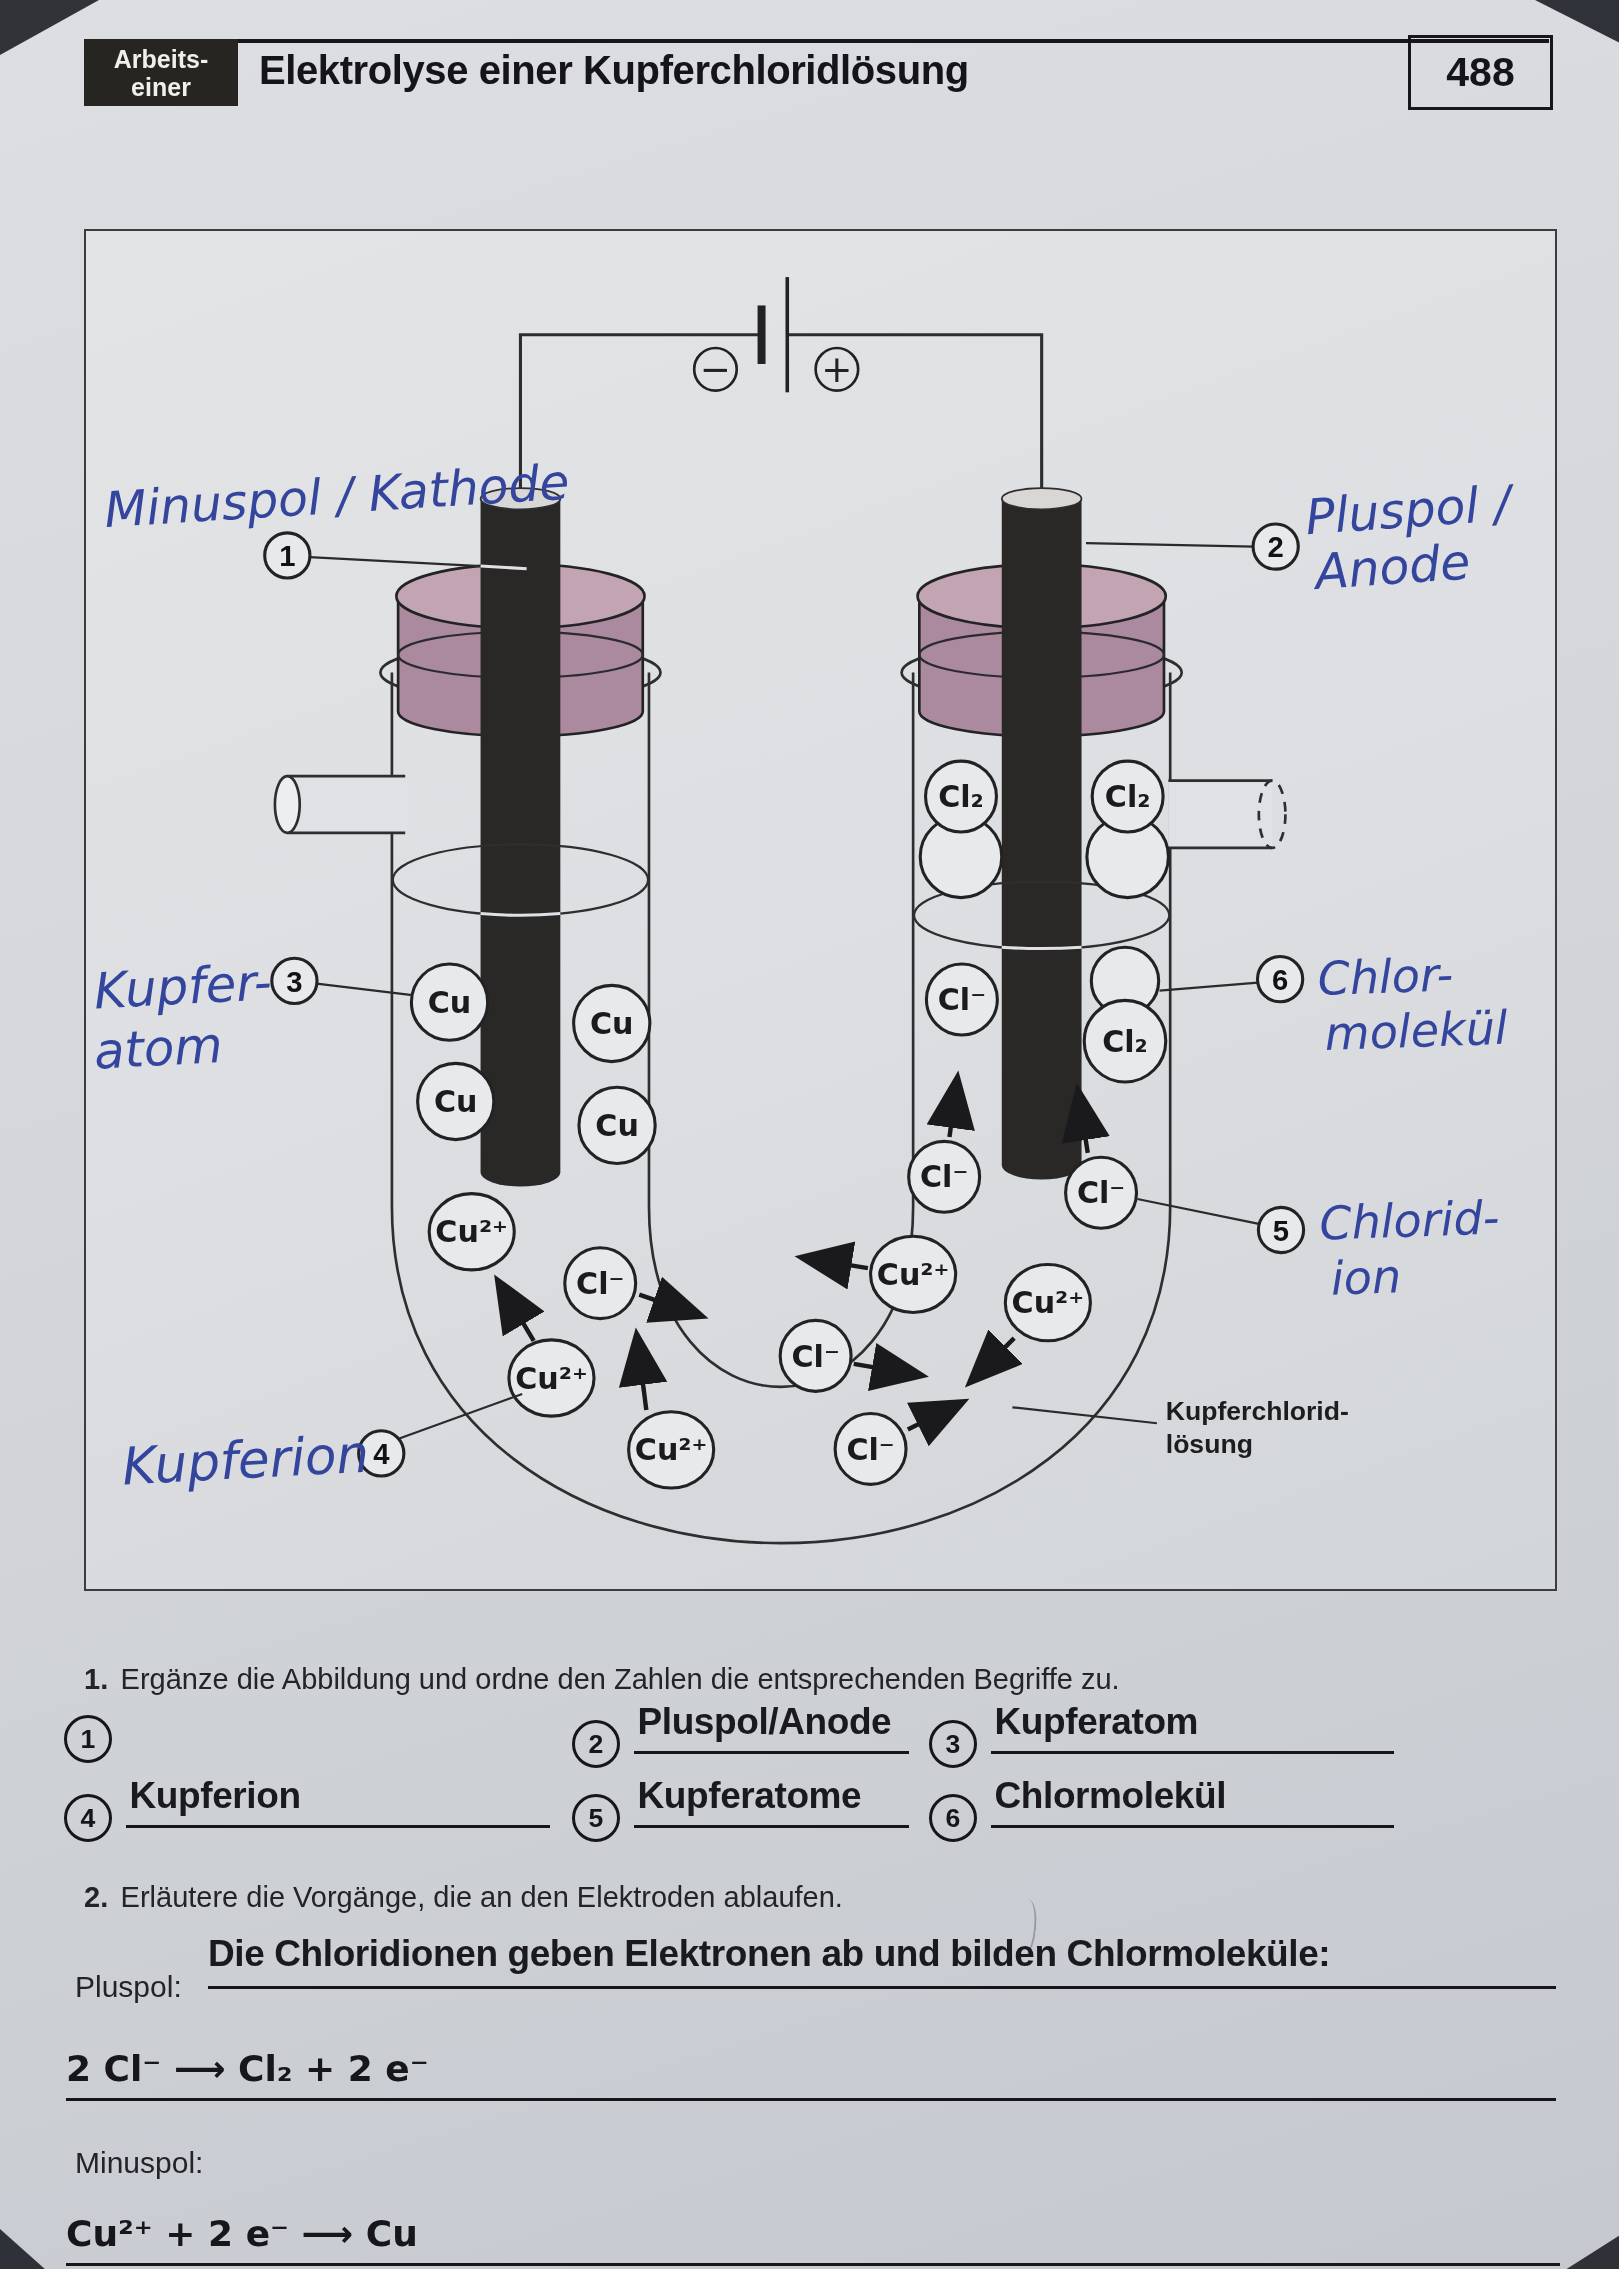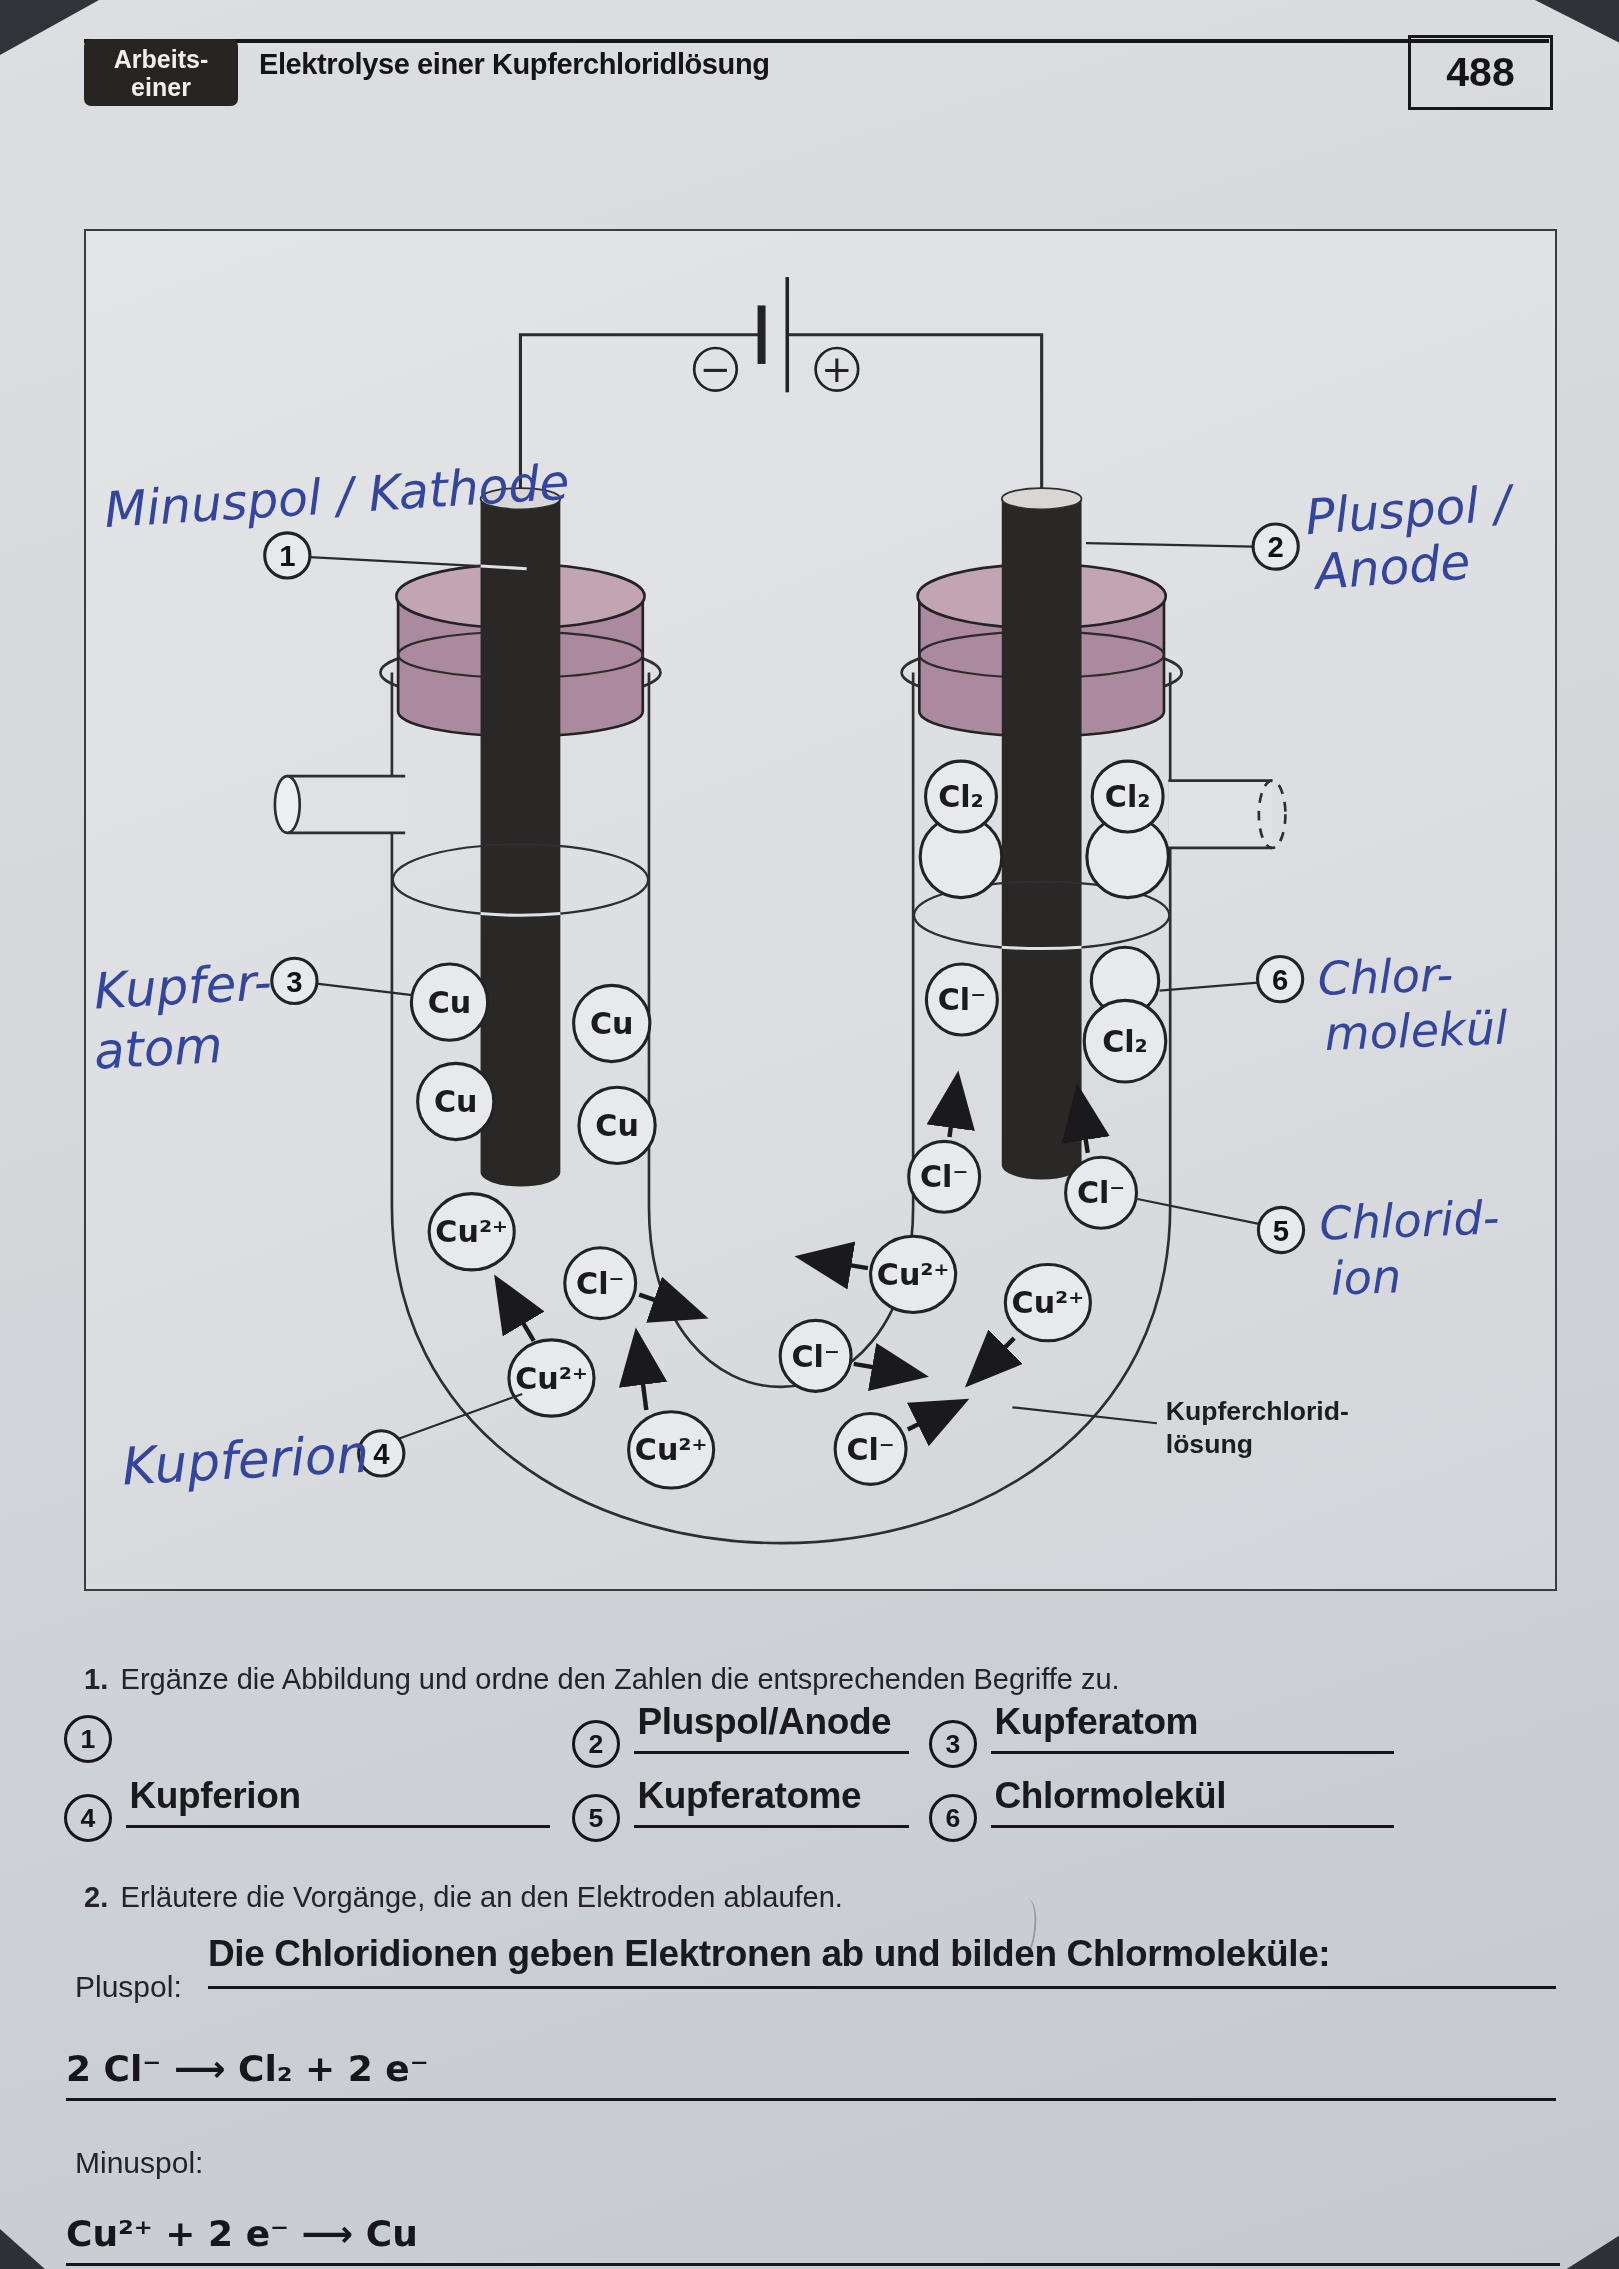--- a/index.html
+++ b/index.html
@@ -14,24 +14,24 @@
   #c-tr { right:0; top:0; width:85px; height:43px; clip-path:polygon(0 0,100% 0,100% 100%); }
   #c-bl { left:0; bottom:0; width:46px; height:41px; clip-path:polygon(0 0,0 100%,100% 100%); }
   #c-br { right:0; bottom:0; width:55px; height:35px; clip-path:polygon(100% 0,100% 100%,0 100%); }
 
   
   #top-rule { position:absolute; left:84px; top:39px; width:1465px; height:3.5px; background:#17161a; }
   #ab-box {
     position:absolute; left:84px; top:39px; width:154px; height:67px;
     background:#262522; color:#f0efec; display:flex; flex-direction:column;
     align-items:center; justify-content:center; line-height:1.12;
-    font-weight:bold; font-size:25px;border-radius:7px;
+    font-weight:bold; font-size:25px;
   }
   #page-title {
-    position:absolute; left:259px; top:48px; font-weight:bold; font-size:29px;
+    position:absolute; left:259px; top:48px; font-weight:bold; font-size:40px;
     letter-spacing:-0.4px; color:#151418;
   }
   #page-num-box {
     position:absolute; left:1408px; top:35px; width:139px; height:69px;
     border:3.5px solid #17161a; display:flex; align-items:center; justify-content:center;
     font-weight:bold; font-size:41px; color:#151418;
   }
 
   
   #diagram-frame {

